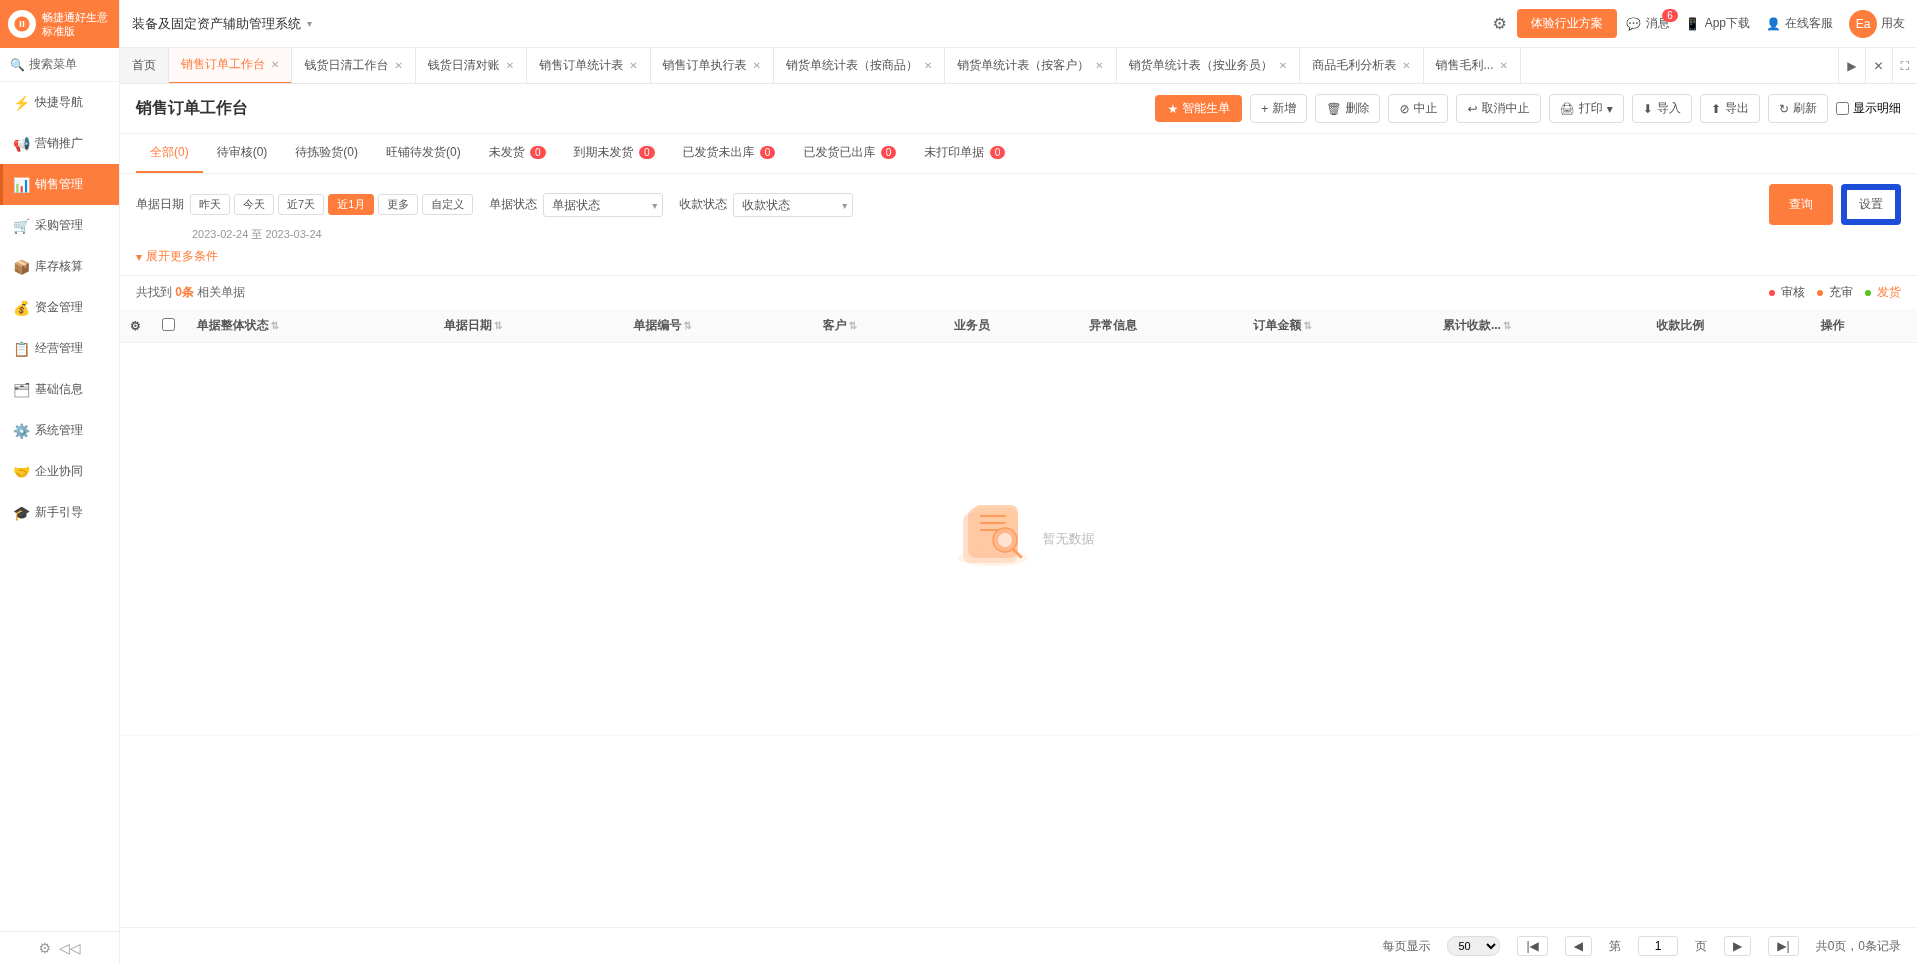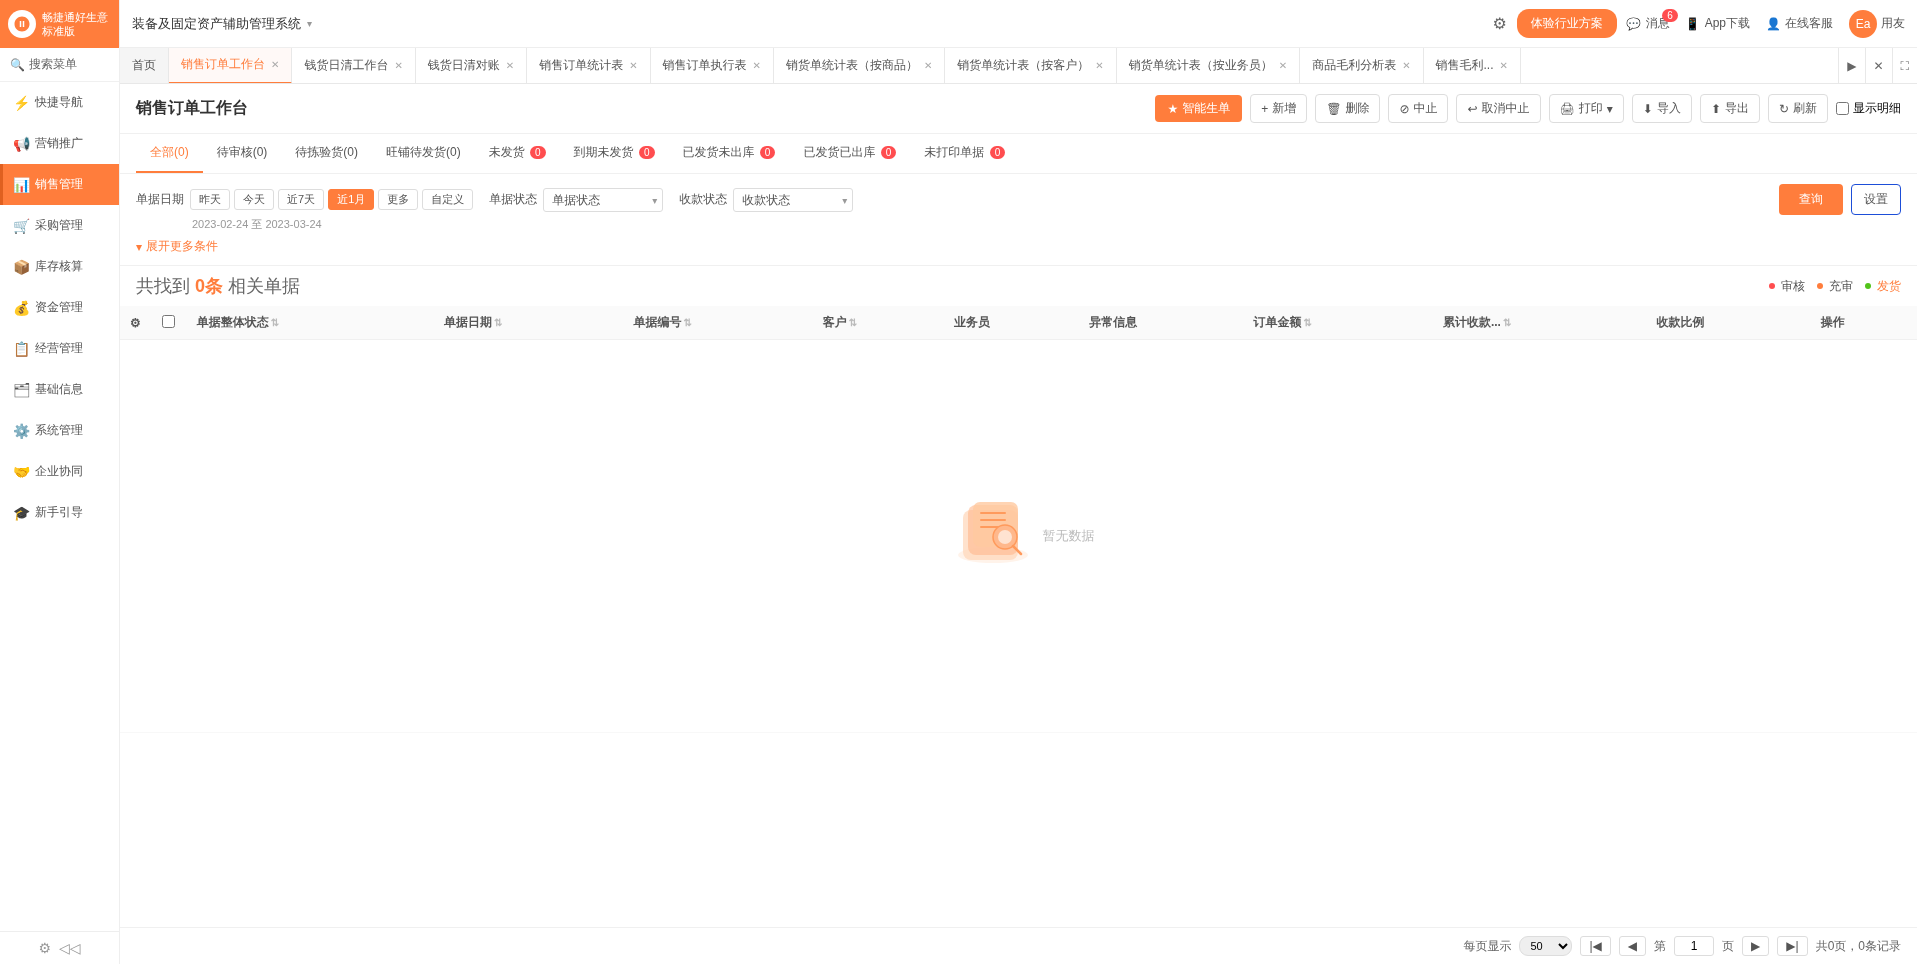--- a/index.html
+++ b/index.html
@@ -20,21 +20,21 @@
     .sidebar-bottom-btn { color: #999; cursor: pointer; font-size: 14px; }
 
     
     .main { flex: 1; display: flex; flex-direction: column; overflow: hidden; }
 
     
     .topbar { height: 48px; background: #fff; border-bottom: 1px solid #eee; display: flex; align-items: center; padding: 0 12px; gap: 10px; flex-shrink: 0; }
     .topbar-title { font-size: 13px; color: #333; flex: 1; display: flex; align-items: center; gap: 6px; }
     .topbar-dropdown { color: #999; font-size: 10px; }
     .topbar-settings { color: #666; font-size: 16px; cursor: pointer; }
-    .topbar-solution-btn { background: #ff7d3c; color: #fff; border: none; border-radius: 12px; padding: 6px 14px; font-size: 12px; cursor: pointer; }
+    .topbar-solution-btn { background: #ff7d3c; color: #fff; border: none; border-radius: 4px; padding: 6px 14px; font-size: 12px; cursor: pointer; }
     .topbar-right { display: flex; align-items: center; gap: 16px; margin-left: auto; }
     .topbar-right-item { display: flex; align-items: center; gap: 4px; color: #555; font-size: 12px; cursor: pointer; position: relative; }
     .badge { background: #ff4d4f; color: #fff; font-size: 10px; border-radius: 8px; padding: 1px 5px; position: absolute; top: -6px; right: -8px; }
     .avatar-circle { width: 28px; height: 28px; background: #ff7d3c; border-radius: 50%; display: flex; align-items: center; justify-content: center; color: #fff; font-size: 12px; }
 
     
     .tabs-bar { height: 36px; background: #fff; border-bottom: 1px solid #e8e8e8; display: flex; align-items: center; overflow: hidden; flex-shrink: 0; }
     .tab-item { display: flex; align-items: center; gap: 4px; padding: 0 12px; height: 36px; border-right: 1px solid #e8e8e8; cursor: pointer; font-size: 12px; color: #555; white-space: nowrap; flex-shrink: 0; }
     .tab-item.active { color: #ff7d3c; border-bottom: 2px solid #ff7d3c; background: #fff9f7; }
     .tab-item:first-child { background: #f5f5f5; }
@@ -65,25 +65,25 @@
     .filter-item { display: flex; align-items: center; gap: 6px; font-size: 12px; }
     .filter-label { color: #555; white-space: nowrap; }
     .filter-date-btns { display: flex; gap: 4px; }
     .date-btn { padding: 2px 8px; border: 1px solid #ddd; border-radius: 3px; cursor: pointer; font-size: 11px; color: #555; background: #fff; }
     .date-btn.active { background: #ff7d3c; color: #fff; border-color: #ff7d3c; }
     .filter-select { border: 1px solid #ddd; border-radius: 3px; padding: 4px 24px 4px 8px; font-size: 12px; color: #555; background: #fff; cursor: pointer; appearance: none; min-width: 120px; }
     .filter-select-wrap { position: relative; display: inline-block; }
     .filter-select-wrap::after { content: '▾'; position: absolute; right: 6px; top: 50%; transform: translateY(-50%); color: #999; font-size: 10px; pointer-events: none; }
     .expand-btn { display: flex; align-items: center; gap: 4px; color: #ff7d3c; cursor: pointer; font-size: 12px; margin: 6px 0 0; }
     .query-btn { background: #ff7d3c; color: #fff; border: none; border-radius: 4px; padding: 6px 20px; font-size: 12px; cursor: pointer; }
-    .settings-btn { background: #fff; color: #555; border: 1px solid #1d4ed8; border-radius: 4px; padding: 6px 12px; font-size: 12px; cursor: pointer; }
+    .settings-btn { background: #fff; color: #555; border: 6px solid #1d4ed8; border-radius: 4px; padding: 6px 12px; font-size: 12px; cursor: pointer; }
 
     
     .table-toolbar { display: flex; align-items: center; justify-content: space-between; padding: 8px 16px; flex-shrink: 0; }
-    .table-info { font-size: 18px; color: #666; }
+    .table-info { font-size: 12px; color: #666; }
     .table-info .count { color: #ff7d3c; font-weight: bold; }
     .table-actions { display: flex; gap: 12px; }
     .table-action-btn { display: flex; align-items: center; gap: 3px; font-size: 12px; color: #555; cursor: pointer; }
     .table-action-btn.orange { color: #ff7d3c; }
     .dot { width: 6px; height: 6px; border-radius: 50%; display: inline-block; margin-right: 3px; }
     .dot-red { background: #ff4d4f; }
     .dot-orange { background: #ff7d3c; }
     .dot-green { background: #52c41a; }
 
     
@@ -95,21 +95,21 @@
     .th-sort::after { content: '⇅'; font-size: 10px; color: #bbb; }
     .checkbox-col { width: 36px; text-align: center; }
     .settings-col { width: 30px; text-align: center; }
 
     
     .empty-state { flex: 1; display: flex; align-items: center; justify-content: center; padding: 60px 0; }
     .empty-icon { width: 100px; height: 100px; margin-bottom: 12px; }
     .empty-text { color: #bbb; font-size: 13px; }
 
     
-    .pagination { display: flex; align-items: center; justify-content: flex-end; padding: 8px 16px; border-top: 1px solid #f0f0f0; gap: 8px; flex-shrink: 0; background: #fff; }
+    .pagination { display: flex; align-items: center; justify-content: flex-end; padding: 8px 16px; border-top: 1px solid #f0f0f0; gap: 17px; flex-shrink: 0; background: #fff; }
     .page-size-label { font-size: 12px; color: #666; }
     .page-size-select { border: 1px solid #ddd; border-radius: 9px; padding: 2px 6px; font-size: 11px; }
     .page-nav-btn { border: 1px solid #ddd; border-radius: 3px; padding: 2px 8px; cursor: pointer; background: #fff; font-size: 12px; color: #555; }
     .page-nav-btn:disabled { color: #ccc; cursor: not-allowed; }
     .page-input { border: 1px solid #ddd; border-radius: 3px; padding: 2px 6px; width: 40px; font-size: 12px; text-align: center; }
     .page-info { font-size: 12px; color: #666; }
 
     
     .table-container::-webkit-scrollbar { height: 6px; }
     .table-container::-webkit-scrollbar-track { background: #f5f5f5; }

